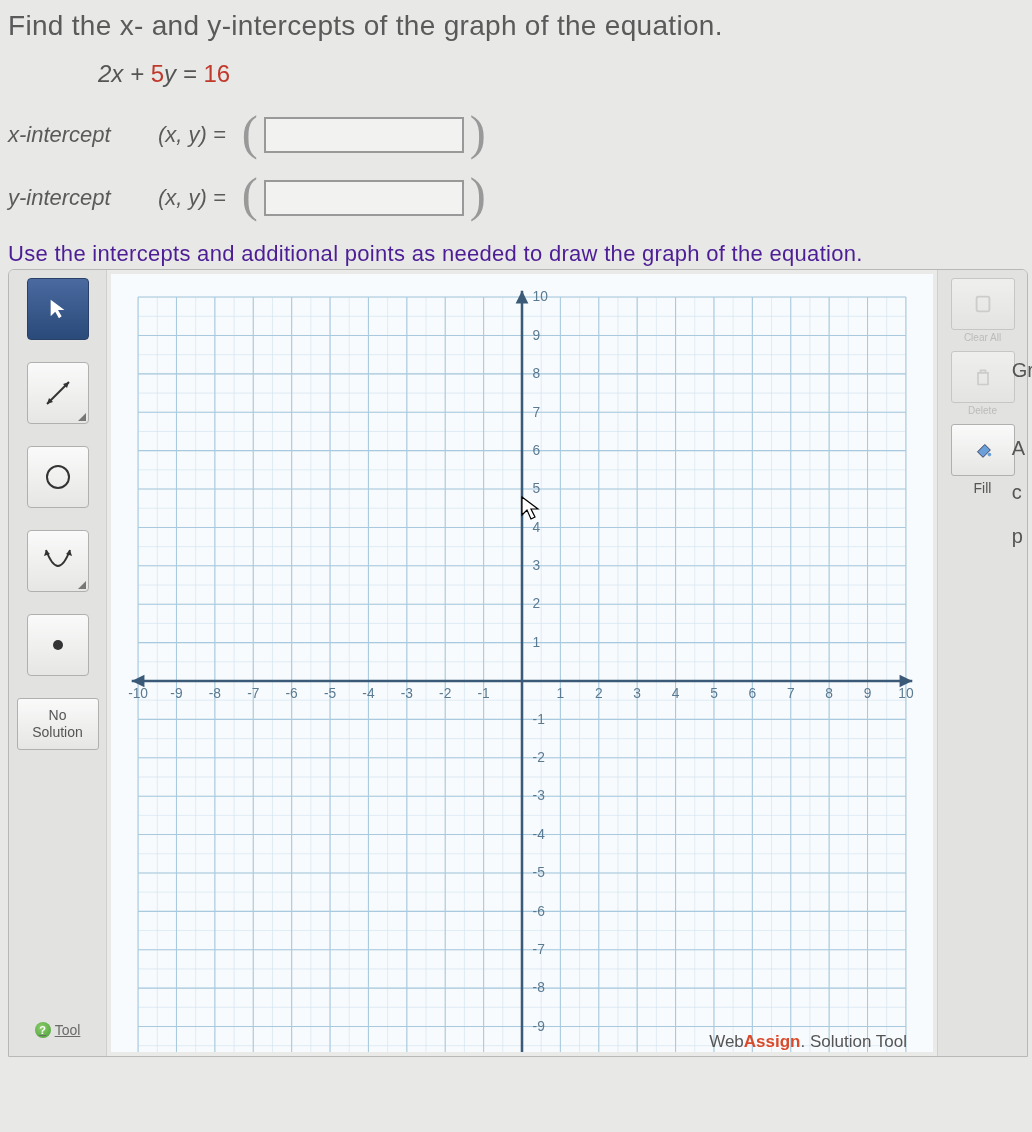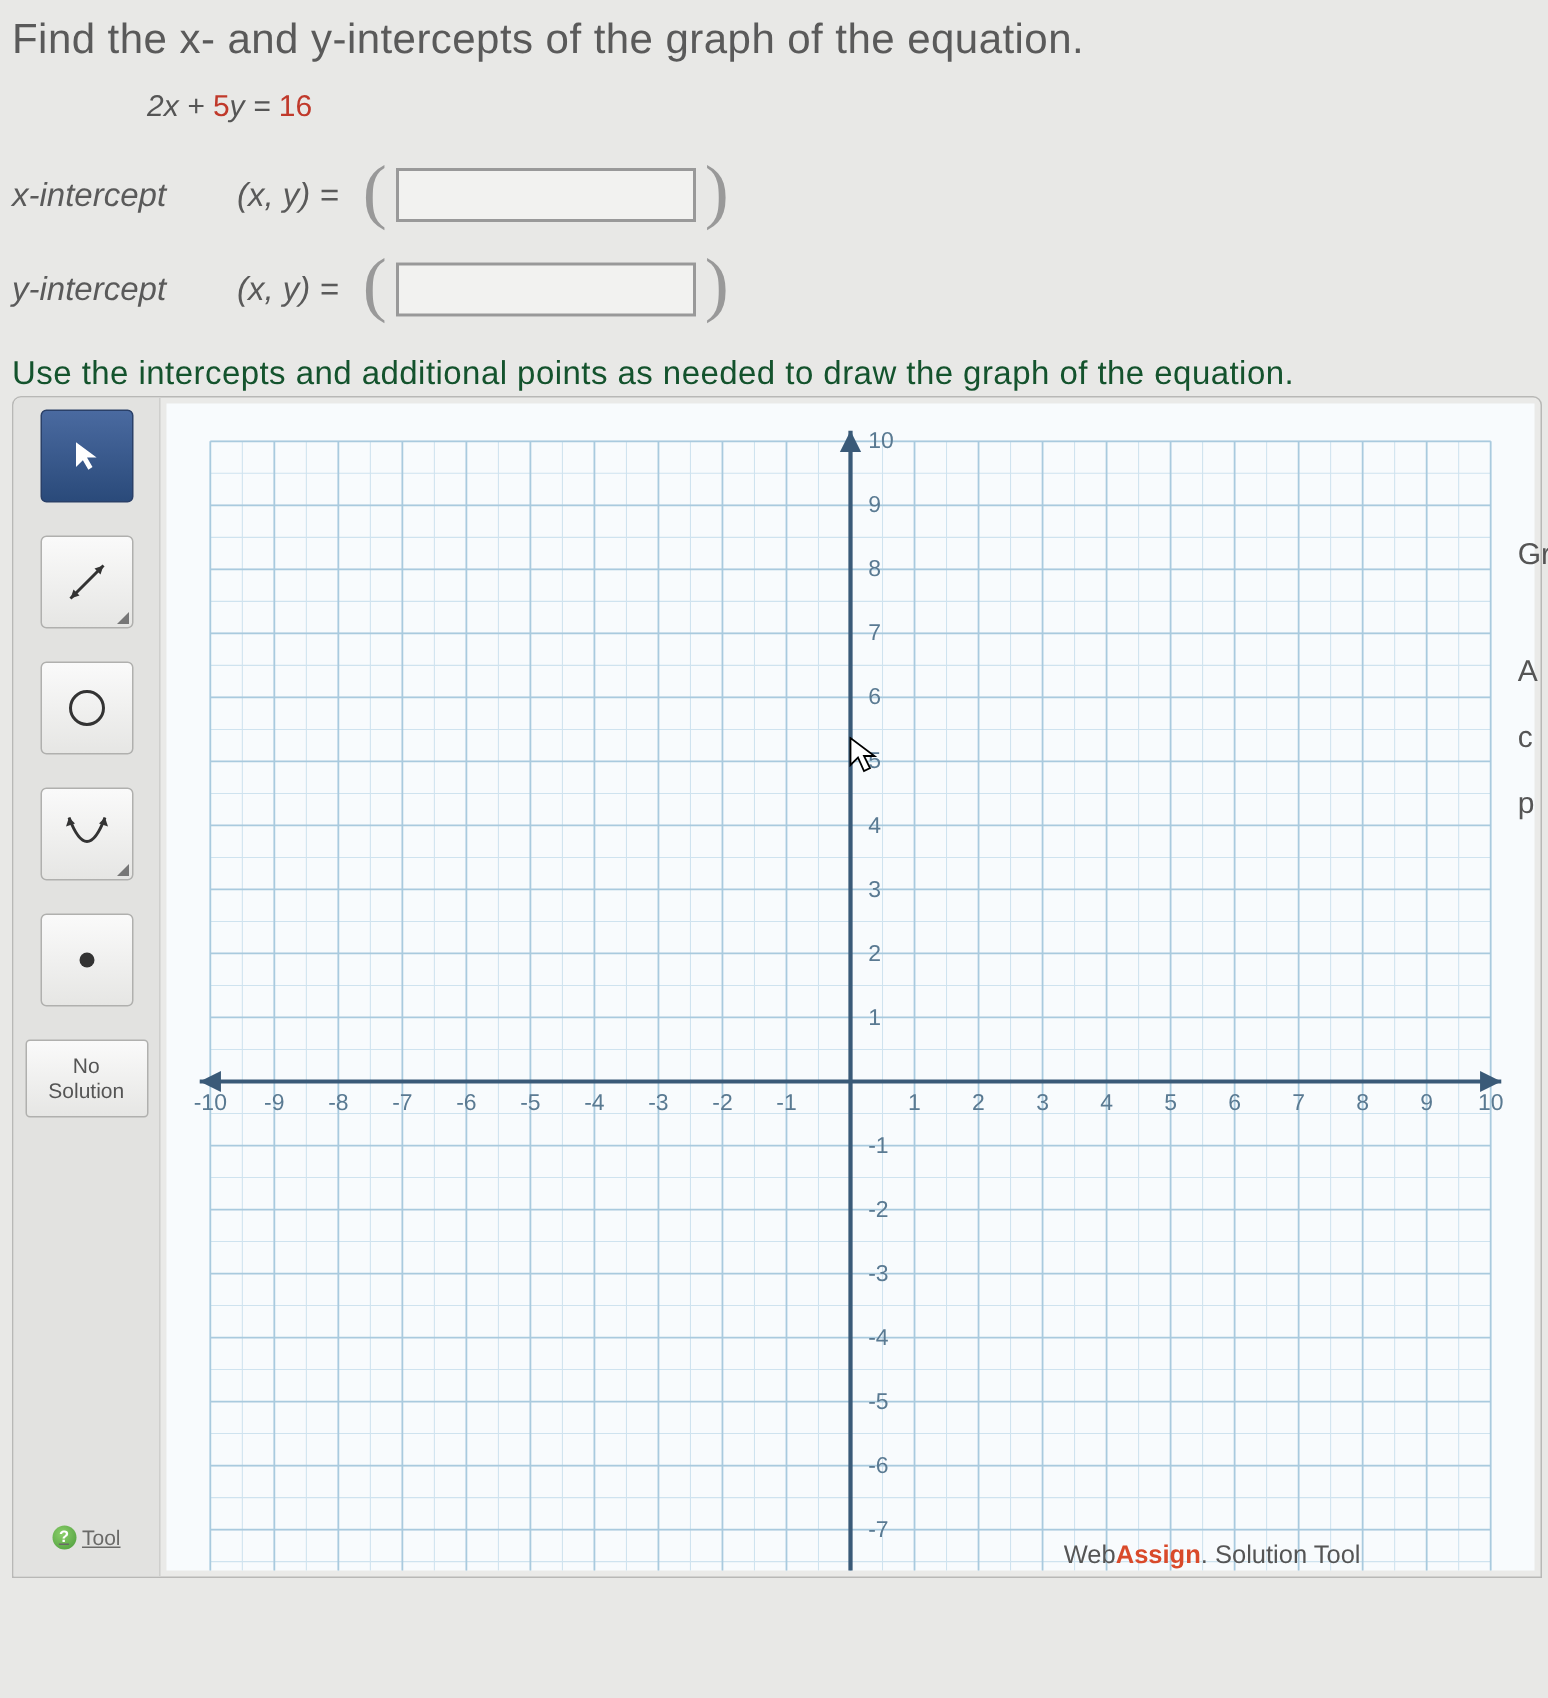--- a/index.html
+++ b/index.html
@@ -14,21 +14,21 @@
     padding: 10px 8px 0 8px;
   }
   .question-text {
     font-size: 28px;
     color: #5a5a5a;
     margin-bottom: 18px;
     letter-spacing: 0.3px;
   }
   .equation-wrap {
     margin: 12px 0 28px 90px;
-    font-size: 20px;
+    font-size: 24px;
     font-style: italic;
     color: #555;
   }
   .eq-coef { color: #c0392b; font-style: normal; }
   .eq-num { color: #c0392b; font-style: normal; }
   .intercept-row {
     display: flex;
     align-items: center;
     margin-bottom: 24px;
     font-size: 22px;
@@ -51,21 +51,21 @@
     width: 200px;
     height: 36px;
     border: 2px solid #999;
     background: #f2f2f0;
     margin: 0 6px;
     font-size: 18px;
     padding: 0 6px;
   }
   .instruction2 {
     font-size: 22px;
-    color: #14532d;
+    color: #4c1d95;
     margin: 20px 0 2px 0;
     letter-spacing: 0.3px;
   }
   
   .graph-panel {
     border: 1px solid #b8b8b6;
     border-radius: 6px 6px 0 0;
     background: #eaeae8;
     position: relative;
     width: 1020px;
@@ -414,20 +414,43 @@
         <text x="390" y="58.2" text-anchor="start" font-size="13" fill="#5a7a92" font-family="Arial">9</text>
         <text x="390" y="22" text-anchor="start" font-size="13" fill="#5a7a92" font-family="Arial">10</text>
       </svg>
     <div class="graph-cursor">
       <svg width="22" height="26" viewBox="0 0 22 26">
           <path d="M2 1 L2 19 L7 14 L11 23 L15 21 L11 13 L18 13 Z" fill="#fff" stroke="#000" stroke-width="1.2"></path>
         </svg>
     </div>
   </div>
 
+  <div class="right-tools">
+    <div class="right-btn" style="opacity:.55">
+       <svg width="22" height="22" viewBox="0 0 24 24">
+          <rect x="5" y="4" width="14" height="16" rx="2" fill="none" stroke="#bbb" stroke-width="2"></rect>
+        </svg>
+    </div>
+    <div style="font-size:10px;color:#bbb;margin-top:-6px">Clear All</div>
+    <div class="right-btn" style="opacity:.55">
+       <svg width="20" height="22" viewBox="0 0 24 24">
+          <path d="M6 7 H18 V21 H6 Z M9 7 V4 H15 V7" fill="none" stroke="#bbb" stroke-width="2"></path>
+        </svg>
+    </div>
+    <div style="font-size:10px;color:#bbb;margin-top:-6px">Delete</div>
+    <div class="fill-btn-wrap">
+      <div class="right-btn">
+        <svg width="22" height="22" viewBox="0 0 24 24">
+            <path d="M6 14 L14 6 L20 12 L12 20 Z" fill="#6aa0d8" stroke="#335" stroke-width="1"></path>
+            <circle cx="19" cy="17" r="2" fill="#6aa0d8"></circle>
+          </svg>
+      </div>
+      <div class="fl">Fill</div>
+    </div>
+  </div>
 
   <div class="footer-brand">
     <span>Web</span><span class="wa">Assign</span><span>. Solution Tool</span>
   </div>
 </div>
 
 <div class="side-text">
   <div>Gr</div>
   <div style="height:34px"></div>
   <div>A</div>

